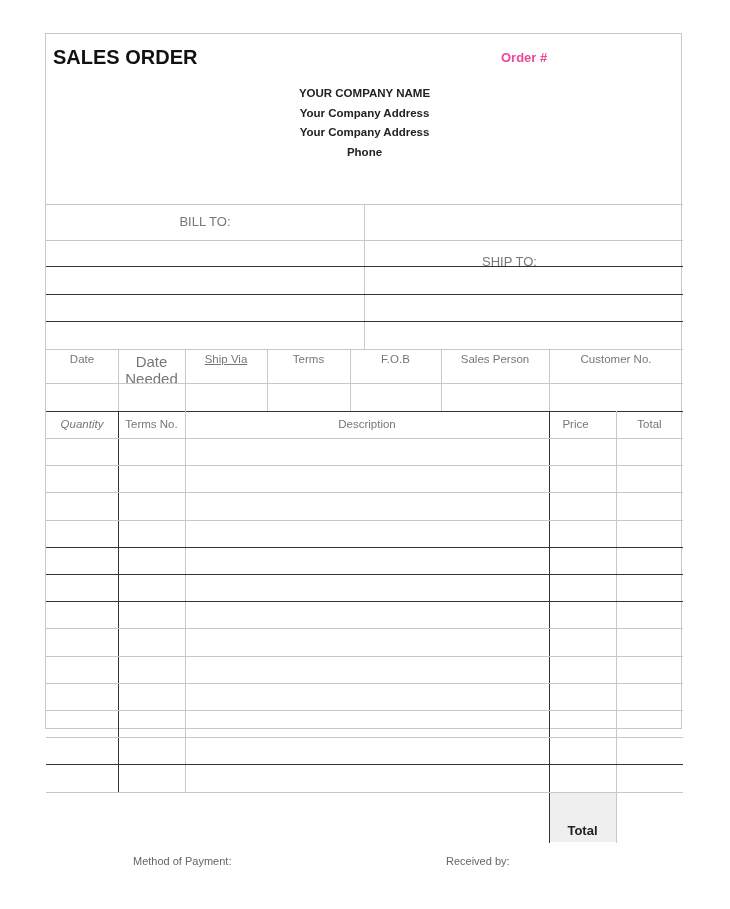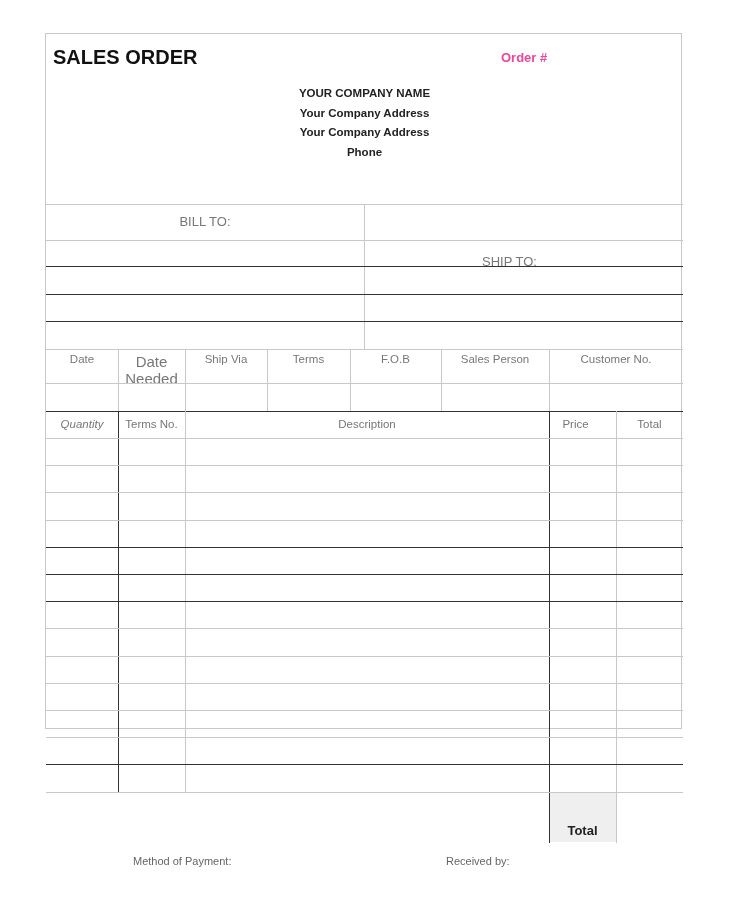--- a/index.html
+++ b/index.html
@@ -47,21 +47,21 @@
 
   <div class="hline" style="left:0;width:637px;top:315px;"></div>
   <div class="vline" style="left:72px;top:315px;height:63px;"></div>
   <div class="vline" style="left:139px;top:315px;height:63px;"></div>
   <div class="vline" style="left:221px;top:315px;height:63px;"></div>
   <div class="vline" style="left:304px;top:315px;height:63px;"></div>
   <div class="vline" style="left:395px;top:315px;height:63px;"></div>
   <div class="vline" style="left:503px;top:315px;height:63px;"></div>
   <div class="abs col-label" style="left:0;width:72px;top:319px;">Date</div>
   <div class="abs col-label small" style="left:72px;width:67px;top:319px;">Date Needed</div>
-  <div class="abs col-label" style="left:139px;width:82px;top:319px;">Ship Via</div>
+  <div class="abs col-label" style="left:139px;width:82px;top:319px;text-decoration:underline;">Ship Via</div>
   <div class="abs col-label" style="left:221px;width:83px;top:319px;">Terms</div>
   <div class="abs col-label" style="left:304px;width:91px;top:319px;">F.O.B</div>
   <div class="abs col-label" style="left:395px;width:108px;top:319px;">Sales Person</div>
   <div class="abs col-label" style="left:503px;width:134px;top:319px;">Customer No.</div>
   <div class="hline" style="left:0;width:637px;top:349px;"></div>
   <div class="abs" style="left:0;top:350px;width:72px;height:27px;"></div>
   <div class="abs" style="left:73px;top:350px;width:66px;height:27px;"></div>
   <div class="abs" style="left:140px;top:350px;width:81px;height:27px;"></div>
   <div class="abs" style="left:222px;top:350px;width:82px;height:27px;"></div>
   <div class="abs" style="left:305px;top:350px;width:90px;height:27px;"></div>

